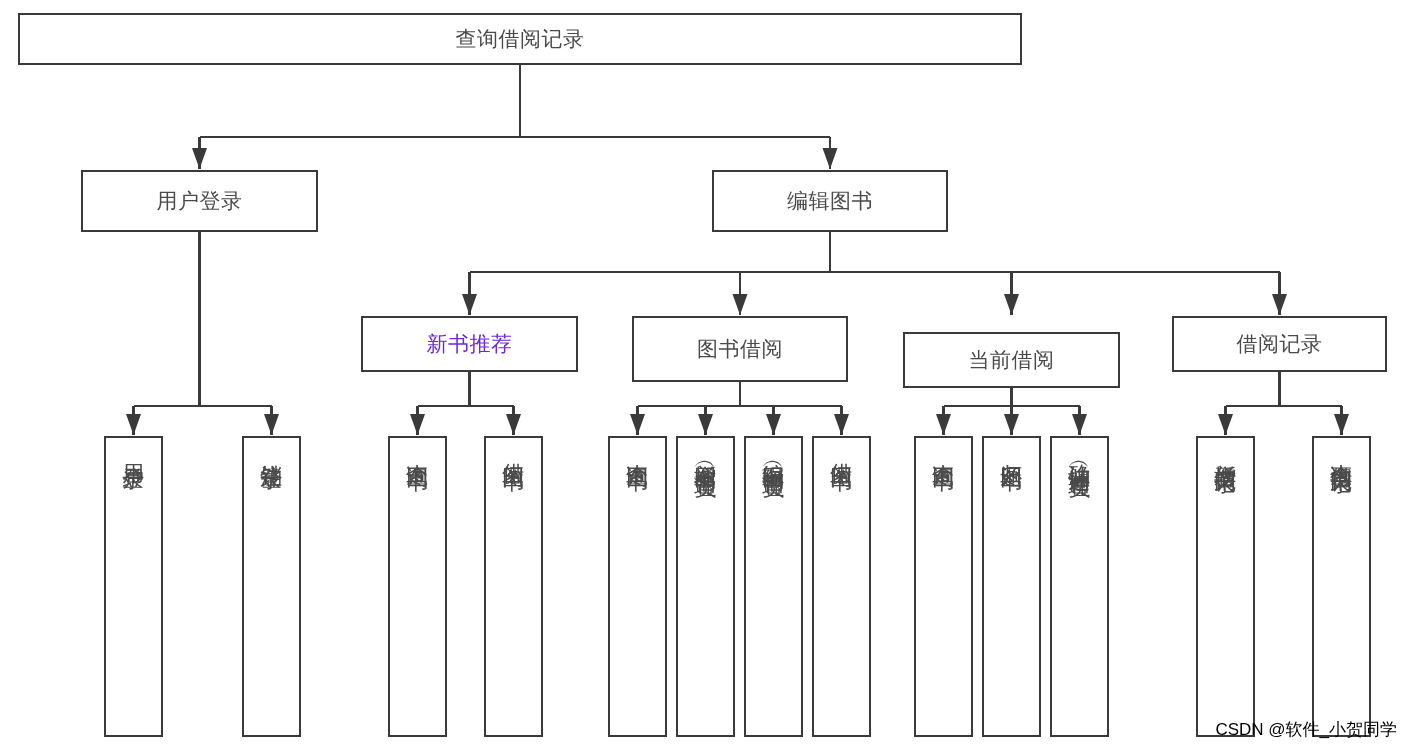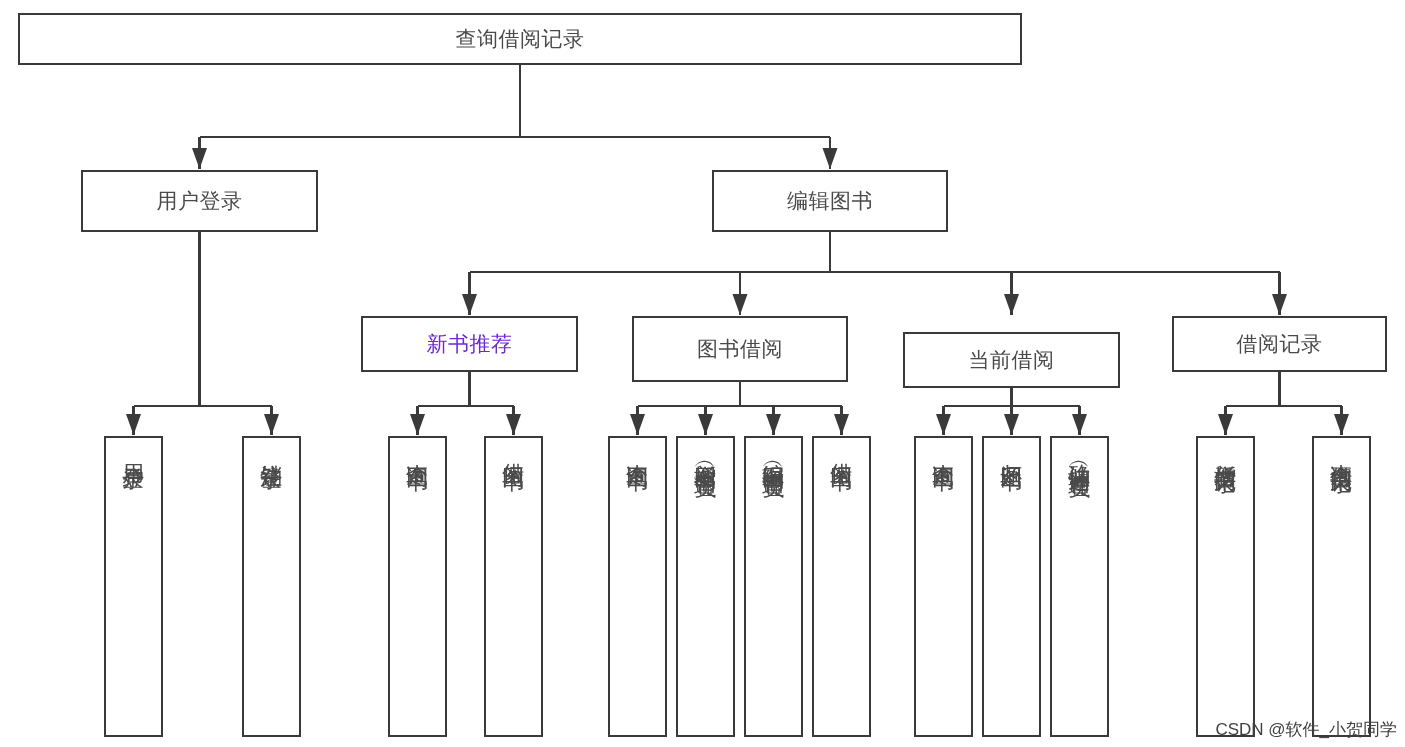--- a/index.html
+++ b/index.html
@@ -54,21 +54,21 @@
     writing-mode: vertical-rl;
     text-orientation: upright;
     font-size: 22px;
     line-height: 1.16;
     letter-spacing: 2px;
   }
   .watermark {
     position: absolute;
     right: 8px;
     bottom: 6px;
-    color: #404040;
+    color: #000000;
     font-size: 17px;
     white-space: nowrap;
     pointer-events: none;
   }
 </style>
 </head>
 <body>
 
 <div id="canvas">
 

